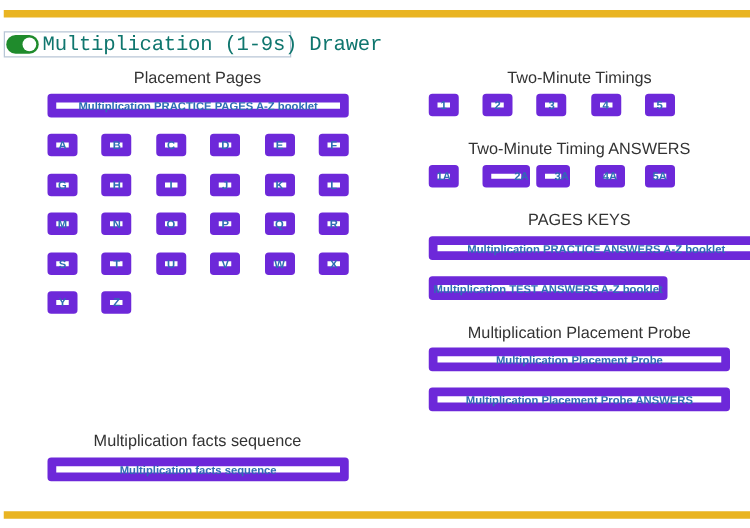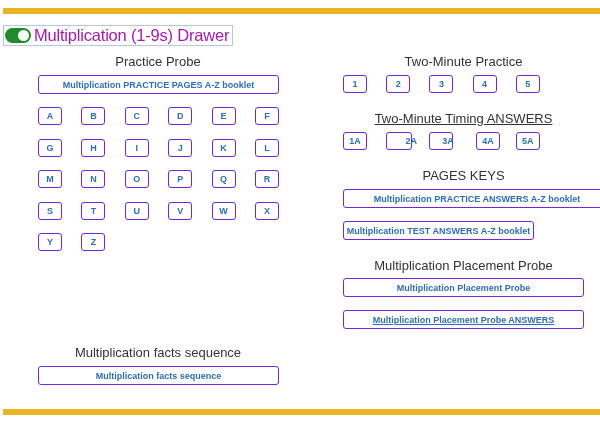--- a/index.html
+++ b/index.html
@@ -16,49 +16,49 @@
   }
   .toggle {
     width: 26px; height: 15px; border-radius: 8px; background: #1f8b2c;
     position: relative; flex: none; cursor: pointer;
   }
   .toggle .knob {
     position: absolute; right: 2px; top: 2px; width: 11px; height: 11px;
     border-radius: 50%; background: #ffffff;
   }
   .title-text {
-    font-family: Liberation Sans, sans-serif; font-size: 16.5px; color: #a21caf;
+    font-family: Liberation Mono, monospace; font-size: 16.5px; color: #0f766e;
     margin-left: 3px; letter-spacing: -0.2px; white-space: nowrap;
   }
 
   .heading {
     position: absolute; font-size: 13px; color: #333333; text-align: center; white-space: nowrap;
   }
 
   .btn {
-    position: absolute; background: #ffffff; border: 1px solid #6d28d9; border-radius: 3px;
+    position: absolute; background: #ffffff; border: 7px solid #6d28d9; border-radius: 3px;
     color: #2f6db5; font-weight: bold; font-size: 9px; display: flex; align-items: center;
     justify-content: center; cursor: pointer; white-space: nowrap;
   }
   .btn.small { width: 24px; height: 18px; }
   .btn.wide { height: 19px; }
 </style>
 </head>
 <body>
 
 <div class="bar top"></div>
 
 <div class="title-box">
   <div class="toggle">
     <div class="knob"></div>
   </div>
   <span class="title-text">Multiplication (1-9s) Drawer</span>
 </div>
 
-<div class="heading" style="left:38px; top:54px; width:240px;">Practice Probe</div>
+<div class="heading" style="left:38px; top:54px; width:240px;">Placement Pages</div>
 <div class="btn wide" style="left:38px; top:75px; width:241px;">Multiplication PRACTICE PAGES A-Z booklet</div>
 
 <div id="letters">
     <div class="btn small" style="left: 38px; top: 107px;">A</div>
     <div class="btn small" style="left: 81.4px; top: 107px;">B</div>
     <div class="btn small" style="left: 124.8px; top: 107px;">C</div>
     <div class="btn small" style="left: 168.2px; top: 107px;">D</div>
     <div class="btn small" style="left: 211.6px; top: 107px;">E</div>
     <div class="btn small" style="left: 255px; top: 107px;">F</div>
     <div class="btn small" style="left: 38px; top: 138.5px;">G</div>
@@ -76,42 +76,42 @@
     <div class="btn small" style="left: 38px; top: 201.5px;">S</div>
     <div class="btn small" style="left: 81.4px; top: 201.5px;">T</div>
     <div class="btn small" style="left: 124.8px; top: 201.5px;">U</div>
     <div class="btn small" style="left: 168.2px; top: 201.5px;">V</div>
     <div class="btn small" style="left: 211.6px; top: 201.5px;">W</div>
     <div class="btn small" style="left: 255px; top: 201.5px;">X</div>
     <div class="btn small" style="left: 38px; top: 233px;">Y</div>
     <div class="btn small" style="left: 81.4px; top: 233px;">Z</div>
   </div>
 
-<div class="heading" style="left:343px; top:54px; width:241px;">Two-Minute Practice</div>
+<div class="heading" style="left:343px; top:54px; width:241px;">Two-Minute Timings</div>
 <div id="timings">
     <div class="btn small" style="left: 343px; top: 75px;">1</div>
     <div class="btn small" style="left: 386.2px; top: 75px;">2</div>
     <div class="btn small" style="left: 429.4px; top: 75px;">3</div>
     <div class="btn small" style="left: 472.6px; top: 75px;">4</div>
     <div class="btn small" style="left: 515.8px; top: 75px;">5</div>
   </div>
 
-<div class="heading" style="left:343px; top:111px; width:241px;text-decoration:underline;">Two-Minute Timing ANSWERS</div>
+<div class="heading" style="left:343px; top:111px; width:241px;">Two-Minute Timing ANSWERS</div>
 <div id="timing-answers">
     <div class="btn small" style="left: 343px; top: 132px;">1A</div>
     <div class="btn small" style="left: 386.2px; top: 132px; padding-left: 24px;">2A</div>
     <div class="btn small" style="left: 429.4px; top: 132px; padding-left: 13px;">3A</div>
     <div class="btn small" style="left: 476px; top: 132px;">4A</div>
     <div class="btn small" style="left: 515.8px; top: 132px;">5A</div>
   </div>
 
 <div class="heading" style="left:343px; top:168px; width:241px;">PAGES KEYS</div>
 <div class="btn wide" style="left:343px; top:189px; width:268px;">Multiplication PRACTICE ANSWERS A-Z booklet</div>
 <div class="btn wide" style="left:343px; top:221px; width:191px;">Multiplication TEST ANSWERS A-Z booklet</div>
 
 <div class="heading" style="left:343px; top:258px; width:241px;">Multiplication Placement Probe</div>
 <div class="btn wide" style="left:343px; top:278px; width:241px;">Multiplication Placement Probe</div>
-<div class="btn wide" style="left:343px; top:310px; width:241px;text-decoration:underline;">Multiplication Placement Probe ANSWERS</div>
+<div class="btn wide" style="left:343px; top:310px; width:241px;">Multiplication Placement Probe ANSWERS</div>
 
 <div class="heading" style="left:38px; top:345px; width:240px;">Multiplication facts sequence</div>
 <div class="btn wide" style="left:38px; top:366px; width:241px;">Multiplication facts sequence</div>
 
 <div class="bar bottom"></div>
 
 </body></html>

